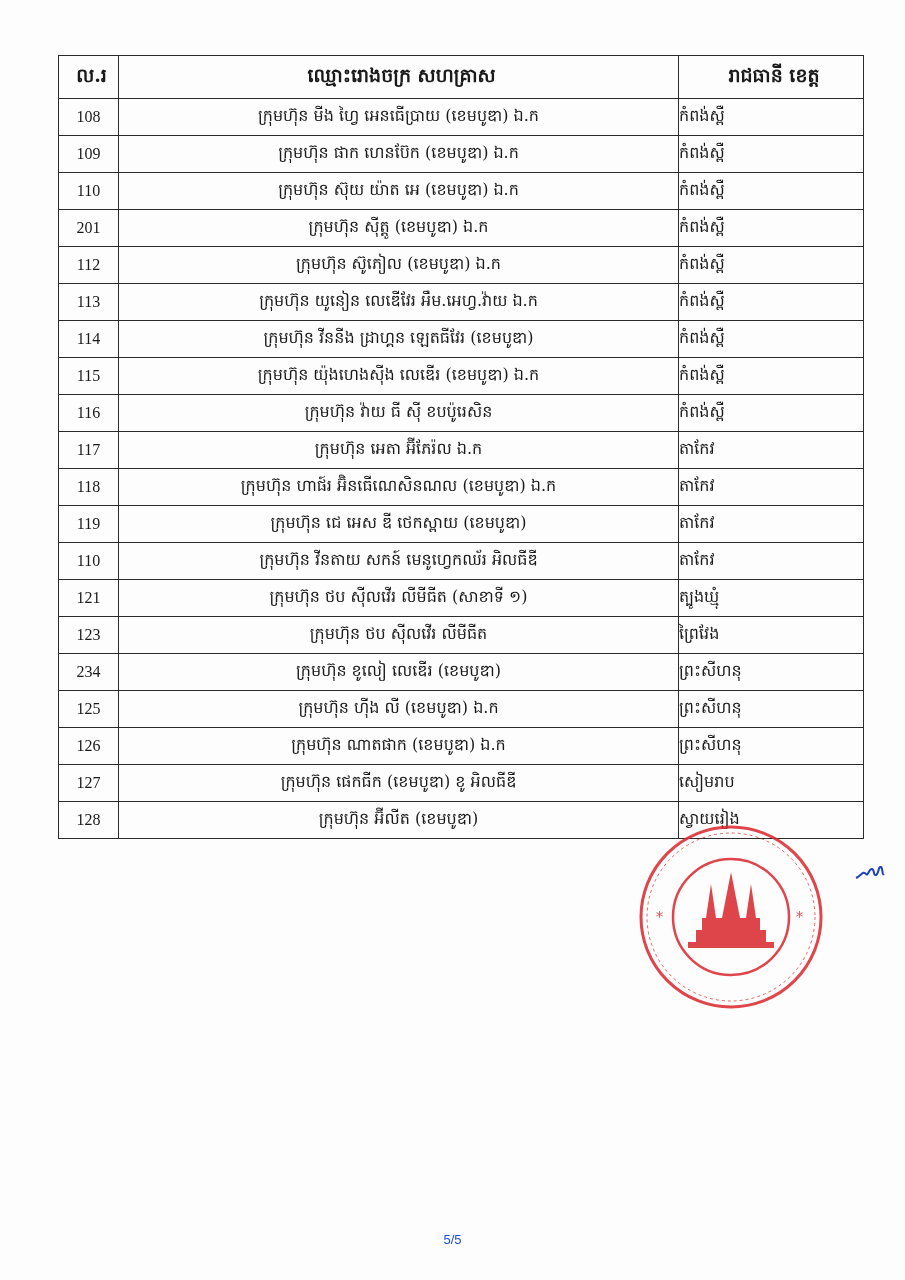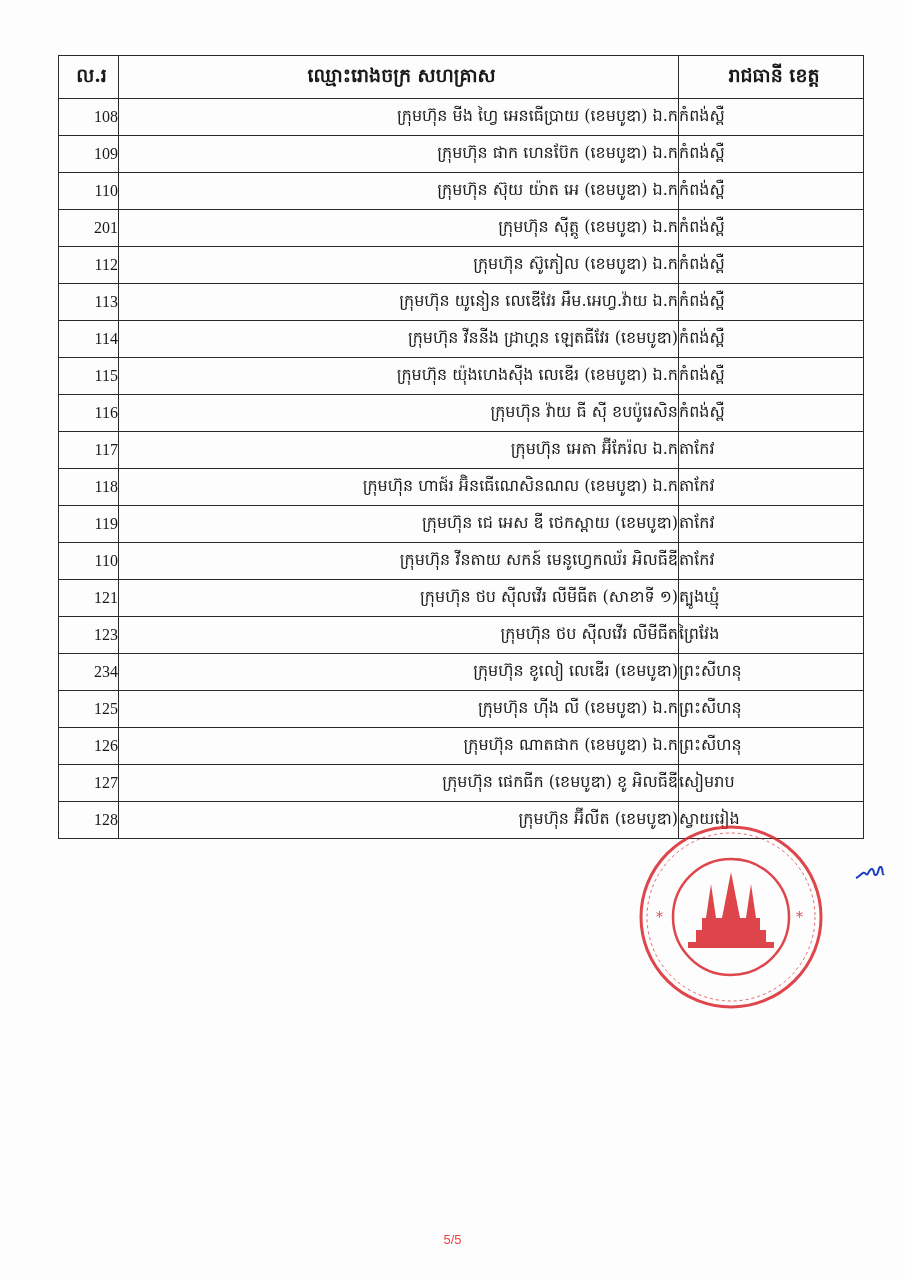--- a/index.html
+++ b/index.html
@@ -12,26 +12,26 @@
     position: absolute; left: 58px; top: 55px; width: 805px;
     border-collapse: collapse; table-layout: fixed;
   }
   table.list th, table.list td {
     border: 1.5px solid #2a2a2a; padding: 0; height: 36px; font-size: 16px; vertical-align: middle;
   }
   table.list th { height: 42px; font-weight: bold; font-size: 19px; text-align: center; padding-left: 6px; }
   col.c-no { width: 60px; }
   col.c-name { width: 560px; }
   col.c-prov { width: 185px; }
-  td.no { text-align: right; font-family: "Liberation Serif", serif; font-size: 16px; }
-  td.name { text-align: right; padding-left: 4px; white-space: nowrap; overflow: hidden; }
+  td.no { text-align: center; font-family: "Liberation Serif", serif; font-size: 16px; }
+  td.name { text-align: center; padding-left: 4px; white-space: nowrap; overflow: hidden; }
   td.prov { white-space: nowrap; }
   .page-number {
     position: absolute; left: 0; width: 905px; top: 1232px; text-align: center;
-    font-family: "Liberation Sans", sans-serif; font-size: 13px; color: #ef4444;
+    font-family: "Liberation Sans", sans-serif; font-size: 13px; color: #1d4ed8;
   }
   .seal {
     position: absolute; left: 636px; top: 822px; width: 190px; height: 190px;
   }
   .signature { position: absolute; left: 855px; top: 860px; width: 30px; height: 22px; }
 </style>
 </head>
 <body>
 
 <div class="page">

